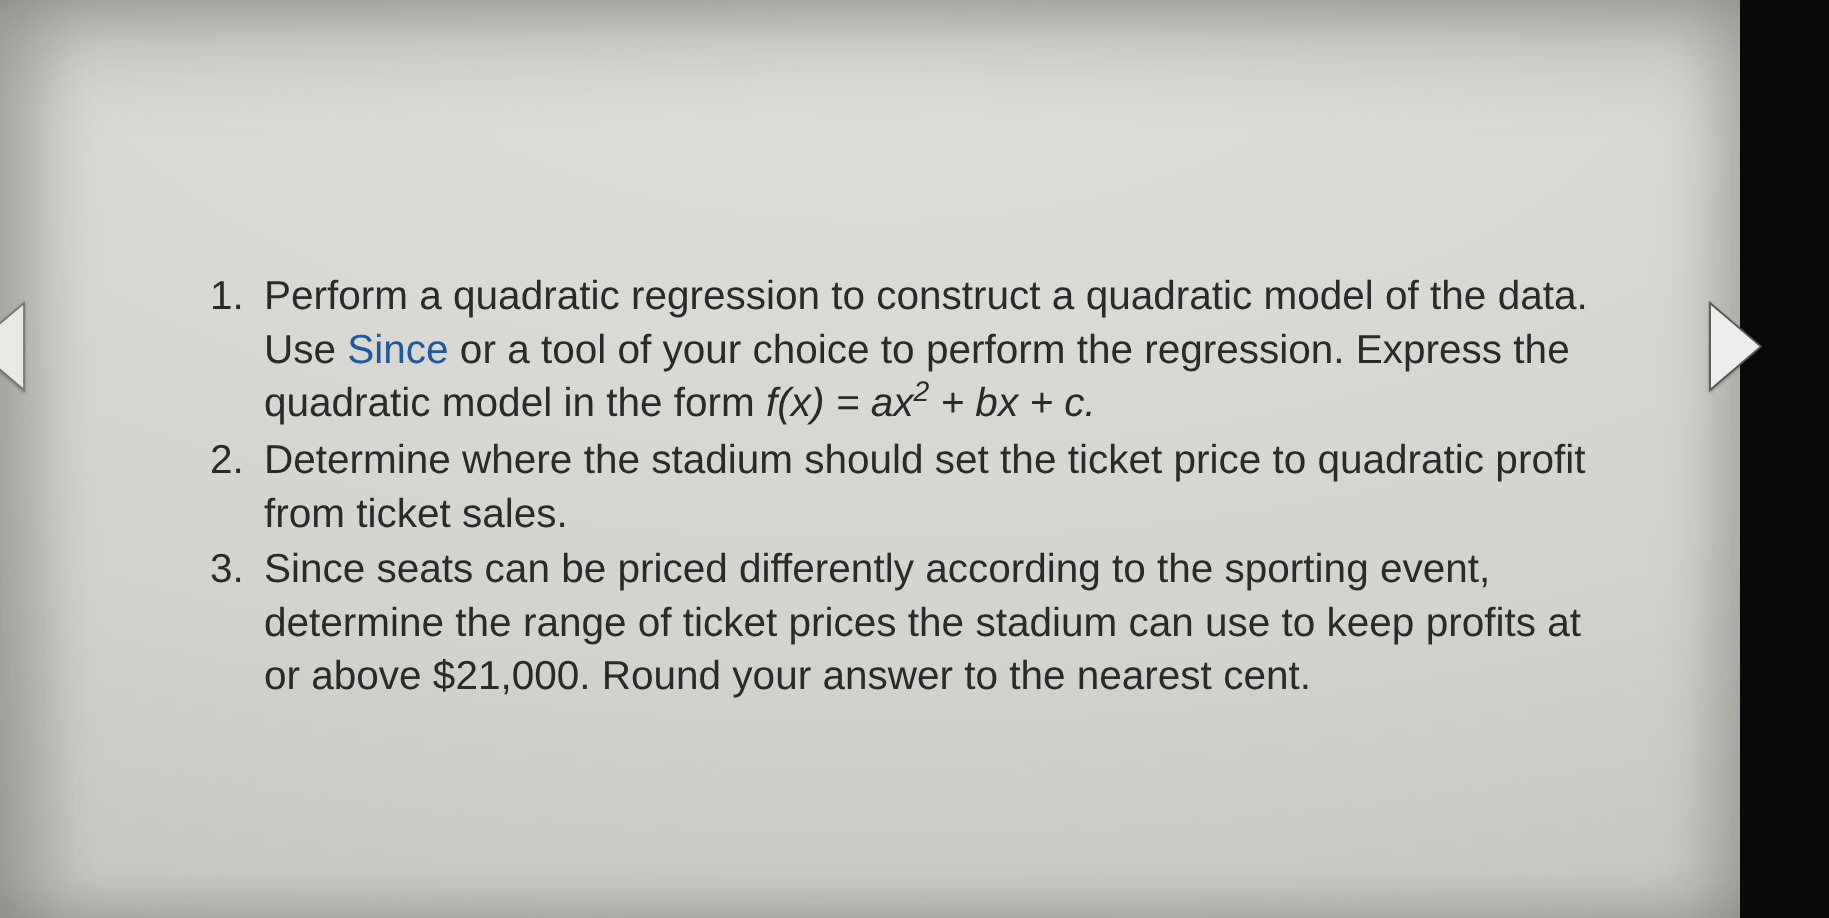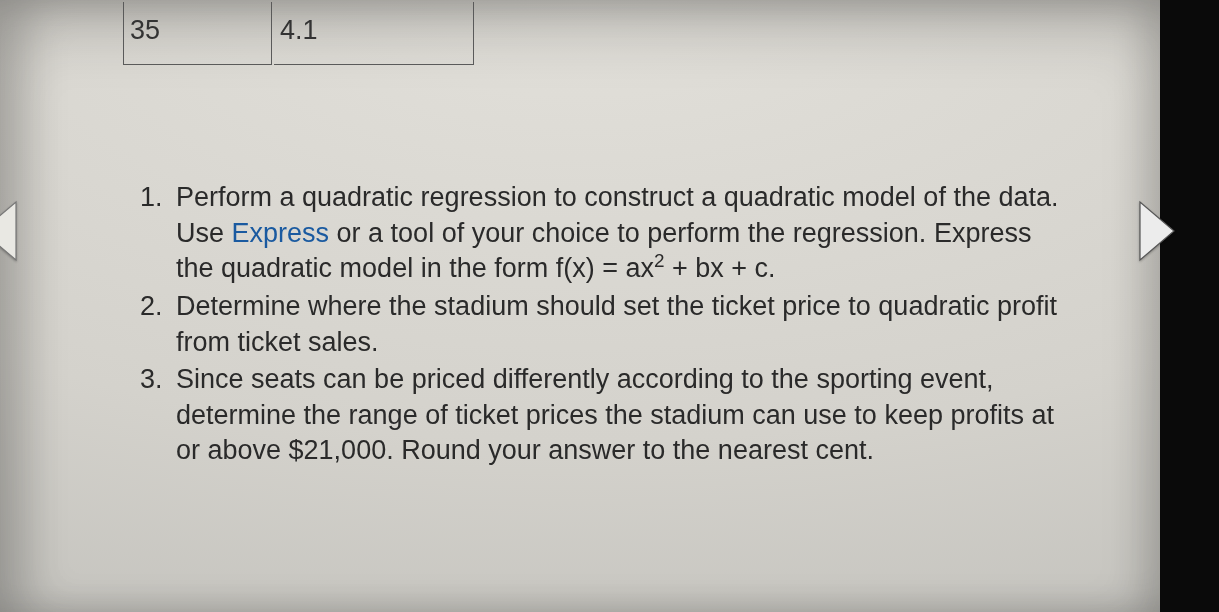--- a/index.html
+++ b/index.html
@@ -9,46 +9,42 @@
 .paper{position:absolute;left:0;top:0;width:1160px;height:612px;background:radial-gradient(ellipse 140% 120% at 50% 0%, #e2e0da 0%, #d4d2cc 60%, #c0bfba 100%);box-shadow:inset 0 30px 60px rgba(0,0,0,0.18), inset 30px 0 40px rgba(0,0,0,0.15), inset -20px 0 30px rgba(0,0,0,0.1)}
 .right-strip{position:absolute;right:0;top:0;width:59px;height:612px;background:#0a0a0a}
 .data-table{position:absolute;left:121px;top:0;border:none}
 .data-table td{border-right:1px solid var(--line);border-bottom:1px solid var(--line);font-size:27px;padding:12px 8px 18px 6px;line-height:1.2;vertical-align:top;color:#333}
 .data-table td.col-a{width:149px;border-left:1.5px solid var(--line)}
 .data-table td.col-b{width:200px}
 .data-table tr:first-child td{border-top:none}
 .question-block{position:absolute;left:124px;top:180px;width:940px}
 ol.q{margin:0;padding-left:46px;font-size:27px;line-height:1.32;color:#2a2a2a}
 ol.q li{margin-bottom:2px;padding-left:6px}
-.func{}
+.func{font-style:italic}
 .link{color:var(--link)}
 .nav{position:absolute;top:200px;width:56px;height:62px;display:flex;align-items:center;justify-content:center}
 .nav-prev{left:-28px}
 .nav-next{right:35px}
 .nav svg{width:56px;height:62px;filter:drop-shadow(0 1px 1px rgba(0,0,0,0.3))}
 sup{font-size:0.7em;line-height:0}
 </style>
 </head>
 <body>
 
 <div class="paper">
 
   <table class="data-table">
     <tbody>
-    <tr>
-      <td class="col-a">35</td>
-      <td class="col-b">4.1</td>
-    </tr>
   </tbody>
     </table>
 
   <div class="question-block">
     <ol class="q">
       <li>
-        <span>Perform a quadratic regression to construct a quadratic model of the data. Use </span><span class="link">Express</span><span> or a tool of your choice to perform the regression. Express the quadratic model in the form </span><span class="func"><span>f(x) = ax</span><sup>2</sup><span> + bx + c.</span></span>
+        <span>Perform a quadratic regression to construct a quadratic model of the data. Use </span><span class="link">Since</span><span> or a tool of your choice to perform the regression. Express the quadratic model in the form </span><span class="func"><span>f(x) = ax</span><sup>2</sup><span> + bx + c.</span></span>
       </li>
       <li>Determine where the stadium should set the ticket price to quadratic profit from ticket sales.</li>
       <li>Since seats can be priced differently according to the sporting event, determine the range of ticket prices the stadium can use to keep profits at or above $21,000. Round your answer to the nearest cent.</li>
     </ol>
   </div>
 
   <div class="nav nav-prev" aria-label="previous">
     <svg viewBox="0 0 56 62">
       <path d="M44 2 L44 60 L10 31 Z" fill="#e9e8e3" stroke="#777" stroke-width="1.2"></path>
     </svg>

